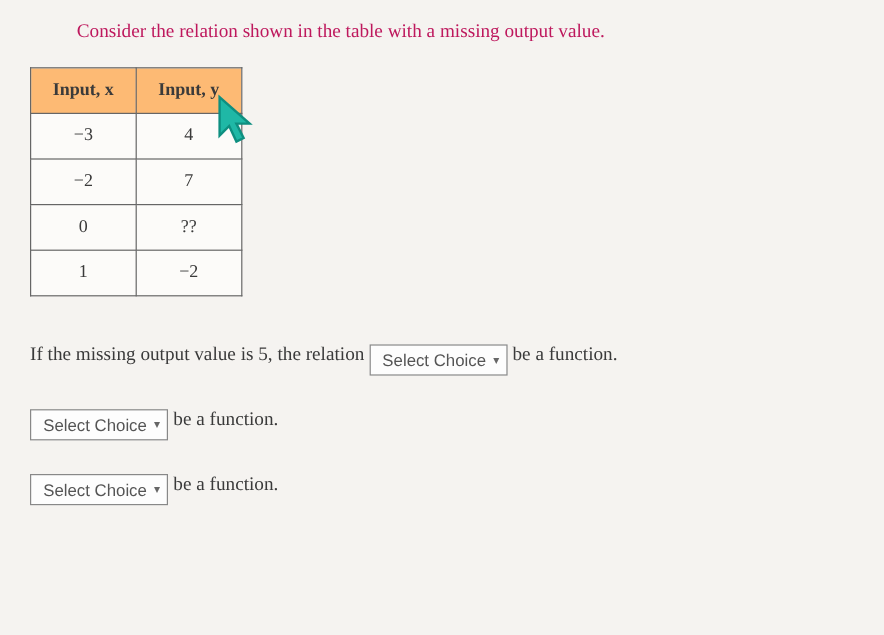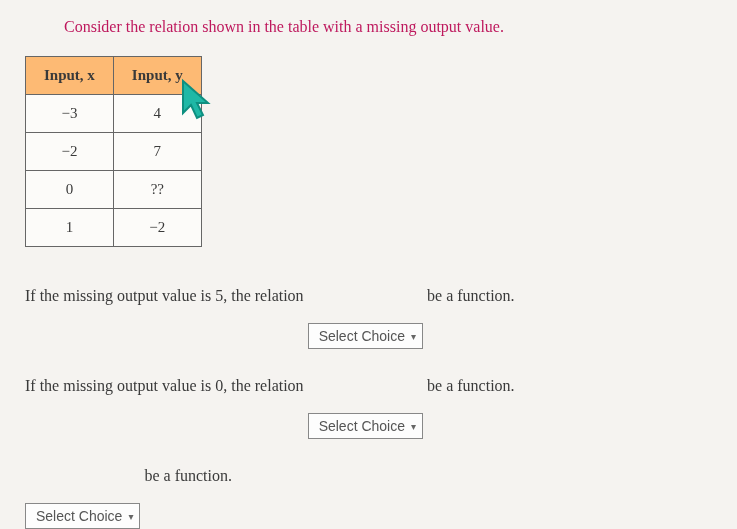--- a/index.html
+++ b/index.html
@@ -57,21 +57,20 @@
       display: inline-flex;
       align-items: center;
       border: 1px solid #888;
       background: #fdfdfd;
       padding: 4px 6px 4px 10px;
       font-size: 14px;
       color: #555;
       font-family: Arial, sans-serif;
       cursor: pointer;
       gap: 6px;
-      margin-top: 36px;
     }
     .chevron {
       font-size: 10px;
       color: #666;
     }
   </style>
 </head>
 <body>
 
 <p class="prompt">Consider the relation shown in the table with a missing output value.</p>
@@ -110,21 +109,20 @@
 <div class="question-line">
   <span>If the missing output value is 5, the relation</span>
   <span class="select-box">
     <span>Select Choice</span>
     <span class="chevron">▾</span>
   </span>
   <span>be a function.</span>
 </div>
 
 <div class="question-line">
-  <span>If the missing output value is 0, the relation</span>
   <span class="select-box">
     <span>Select Choice</span>
     <span class="chevron">▾</span>
   </span>
   <span>be a function.</span>
 </div>
 
 <div class="question-line">
   <span class="select-box">
     <span>Select Choice</span>

